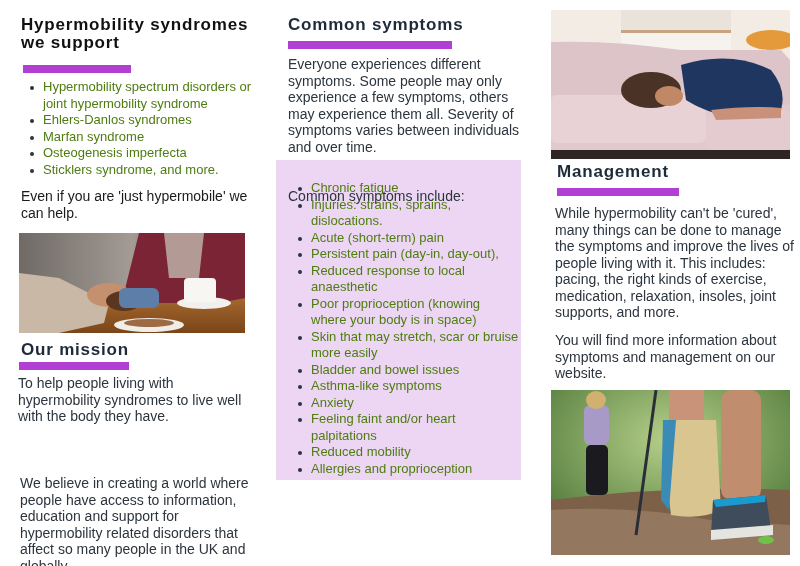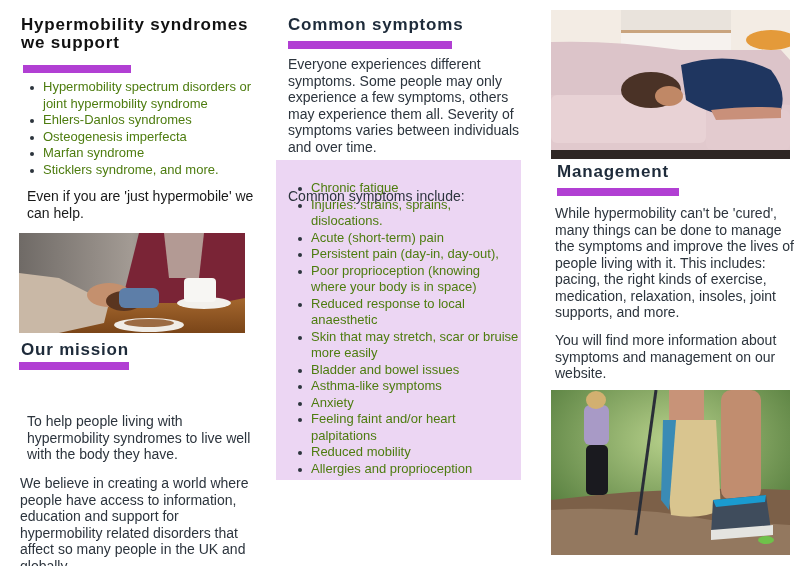--- a/index.html
+++ b/index.html
@@ -34,25 +34,25 @@
     border-radius: 50%;
     background: #2c343d;
   }
 
   .photo { position: absolute; overflow: hidden; }
 
   
   .c1-title { position: absolute; left: 21px; top: 16px; width: 240px; }
   .c1-bar { position: absolute; left: 23px; top: 65px; width: 108px; }
   .c1-list { position: absolute; left: 43px; top: 79px; width: 215px; }
-  .c1-even { position: absolute; left: 27px; top: 188px; width: 230px; }
+  .c1-even { position: absolute; left: 21px; top: 188px; width: 230px; }
   .c1-photo { left: 19px; top: 233px; width: 226px; height: 100px; }
   .c1-mission { position: absolute; left: 21px; top: 341px; }
   .c1-bar2 { position: absolute; left: 19px; top: 362px; width: 110px; }
-  .c1-p1 { position: absolute; left: 27px; top: 375px; width: 230px; margin-top: 38px; }
+  .c1-p1 { position: absolute; left: 18px; top: 375px; width: 230px; }
   .c1-p2 { position: absolute; left: 20px; top: 433px; width: 235px; margin-top: 42px; }
 
   
   .c2-title { position: absolute; left: 12px; top: 16px; }
   .c2-bar { position: absolute; left: 12px; top: 41px; width: 164px; }
   .c2-intro { position: absolute; left: 12px; top: 56px; width: 232px; }
   .c2-box { position: absolute; left: 0px; top: 160px; width: 245px; height: 320px; background: #ecd6f3; }
   .c2-box-label { position: absolute; left: 12px; top: 164px; width: 230px; margin-top: 24px; }
   .c2-list { position: absolute; left: 35px; top: 180px; width: 208px; }
   .c2-outro { position: absolute; left: 12px; top: 485px; width: 230px; }
@@ -67,22 +67,22 @@
 </style>
 </head>
 <body>
 
 <div class="col col1" style="height:566px;">
   <h2 class="heading black c1-title">Hypermobility syndromes we support</h2>
   <div class="accent-bar c1-bar"></div>
   <ul class="bullets c1-list">
     <li>Hypermobility spectrum disorders or joint hypermobility syndrome</li>
     <li>Ehlers-Danlos syndromes</li>
+    <li>Marfan syndrome</li>
     <li>Osteogenesis imperfecta</li>
-    <li>Marfan syndrome</li>
     <li>Sticklers syndrome, and more.</li>
   </ul>
   <p class="body c1-even" style="color:#1a1a1a;">Even if you are 'just hypermobile' we can help.</p>
 
   <div class="photo c1-photo">
     <svg width="226" height="100" viewBox="0 0 226 100">
       <defs>
         <linearGradient id="bg1" x1="0" y1="0" x2="1" y2="0">
           <stop offset="0" stop-color="#6f6a66"></stop>
             <stop offset="0.5" stop-color="#a39b94"></stop>
@@ -119,22 +119,22 @@
   <div class="accent-bar c2-bar"></div>
   <p class="body c2-intro">Everyone experiences different symptoms. Some people may only experience a few symptoms, others may experience them all. Severity of symptoms varies between individuals and over time.</p>
 
   <div class="c2-box"></div>
   <p class="body c2-box-label">Common symptoms include:</p>
   <ul class="bullets c2-list">
     <li>Chronic fatigue</li>
     <li>Injuries: strains, sprains, dislocations.</li>
     <li>Acute (short-term) pain</li>
     <li>Persistent pain (day-in, day-out),</li>
+    <li>Reduced response to local anaesthetic</li>
     <li>Poor proprioception (knowing where your body is in space)</li>
-    <li>Reduced response to local anaesthetic</li>
     <li>Skin that may stretch, scar or bruise more easily</li>
     <li>Bladder and bowel issues</li>
     <li>Asthma-like symptoms</li>
     <li>Anxiety</li>
     <li>Feeling faint and/or heart palpitations</li>
     <li>Reduced mobility</li>
     <li>Allergies and proprioception</li>
   </ul>
 </div>
 

